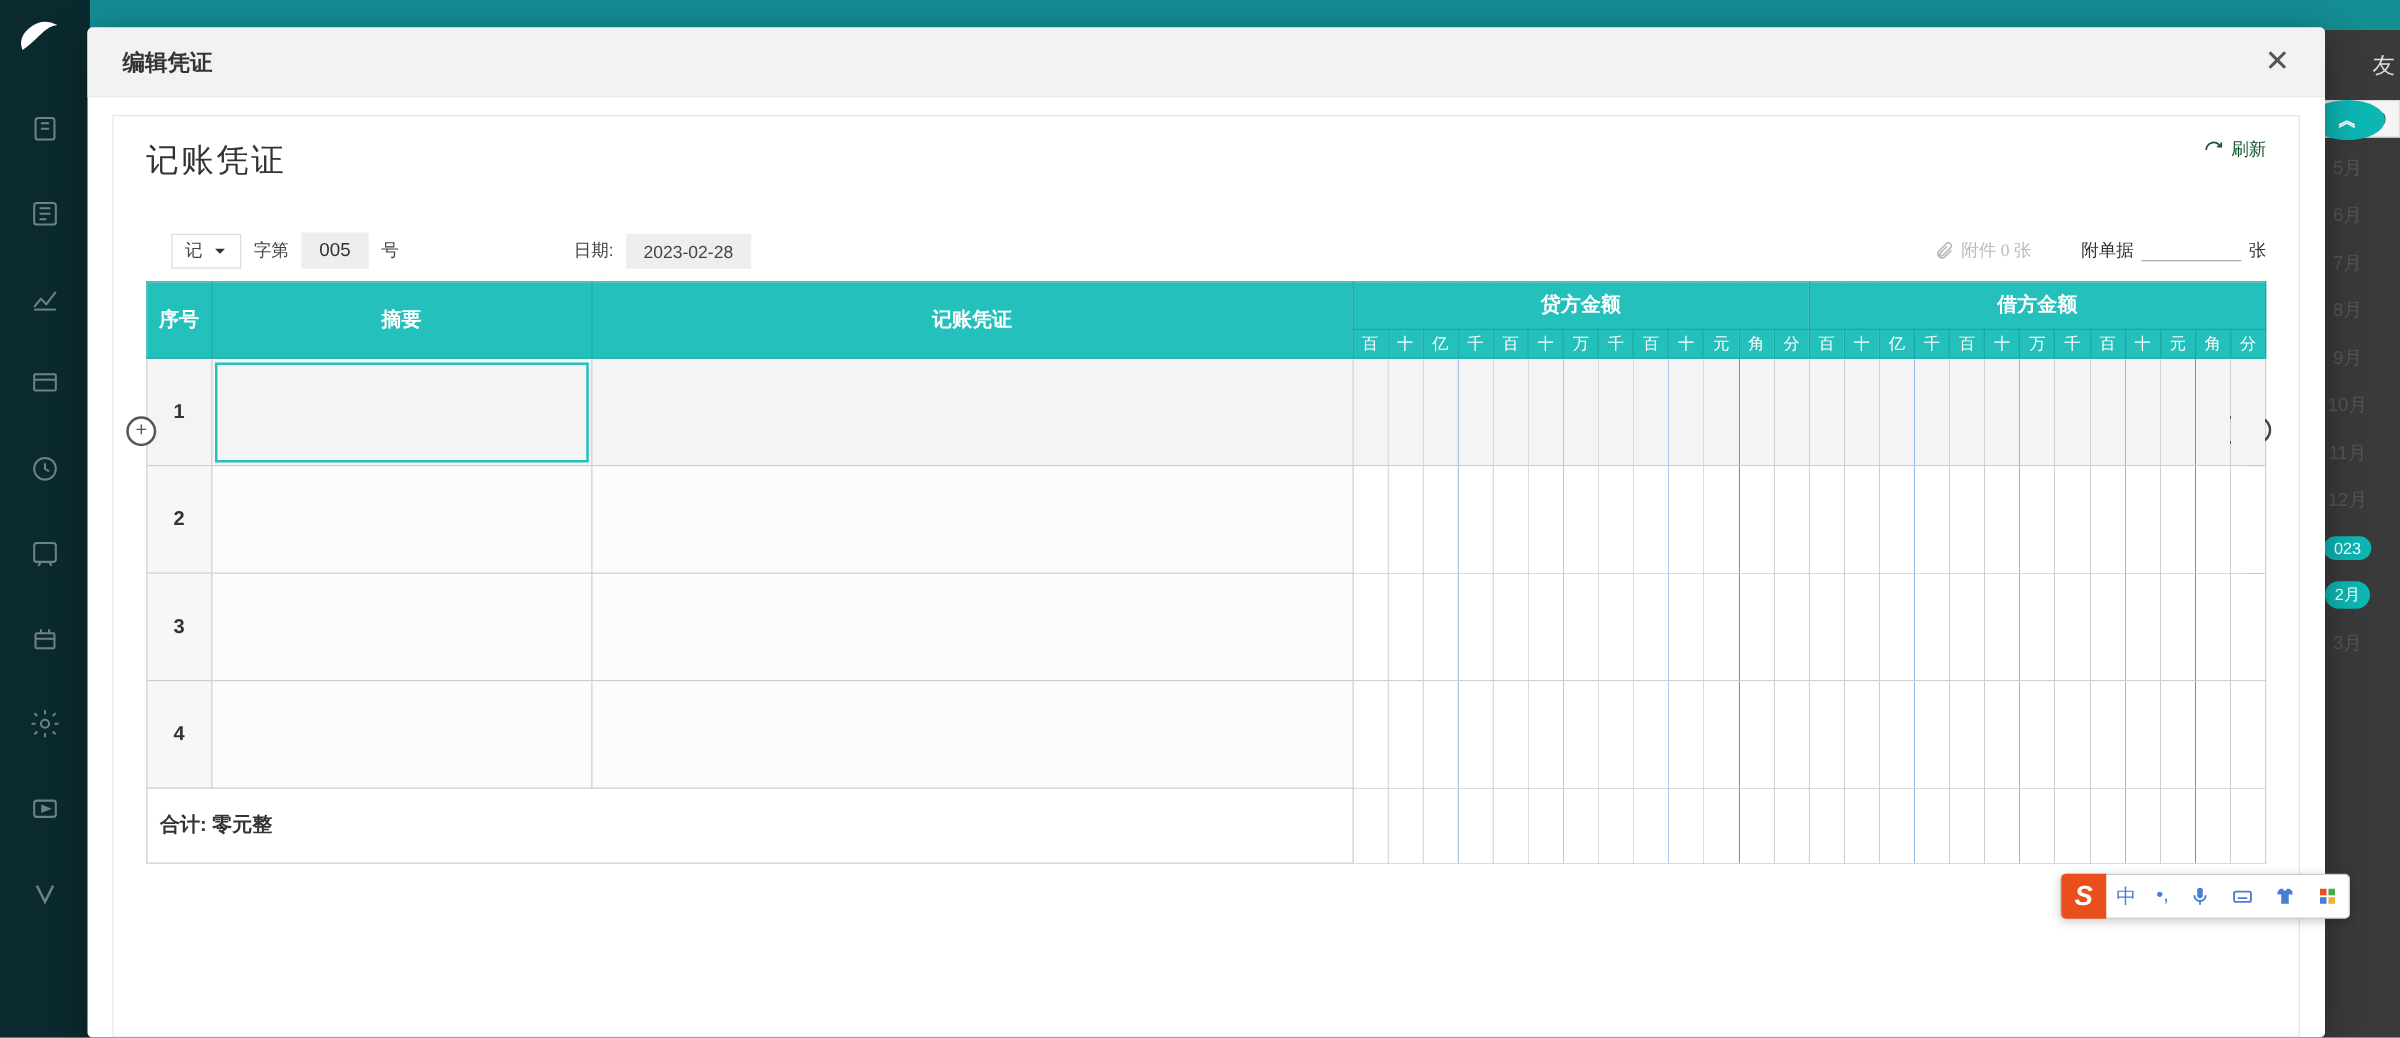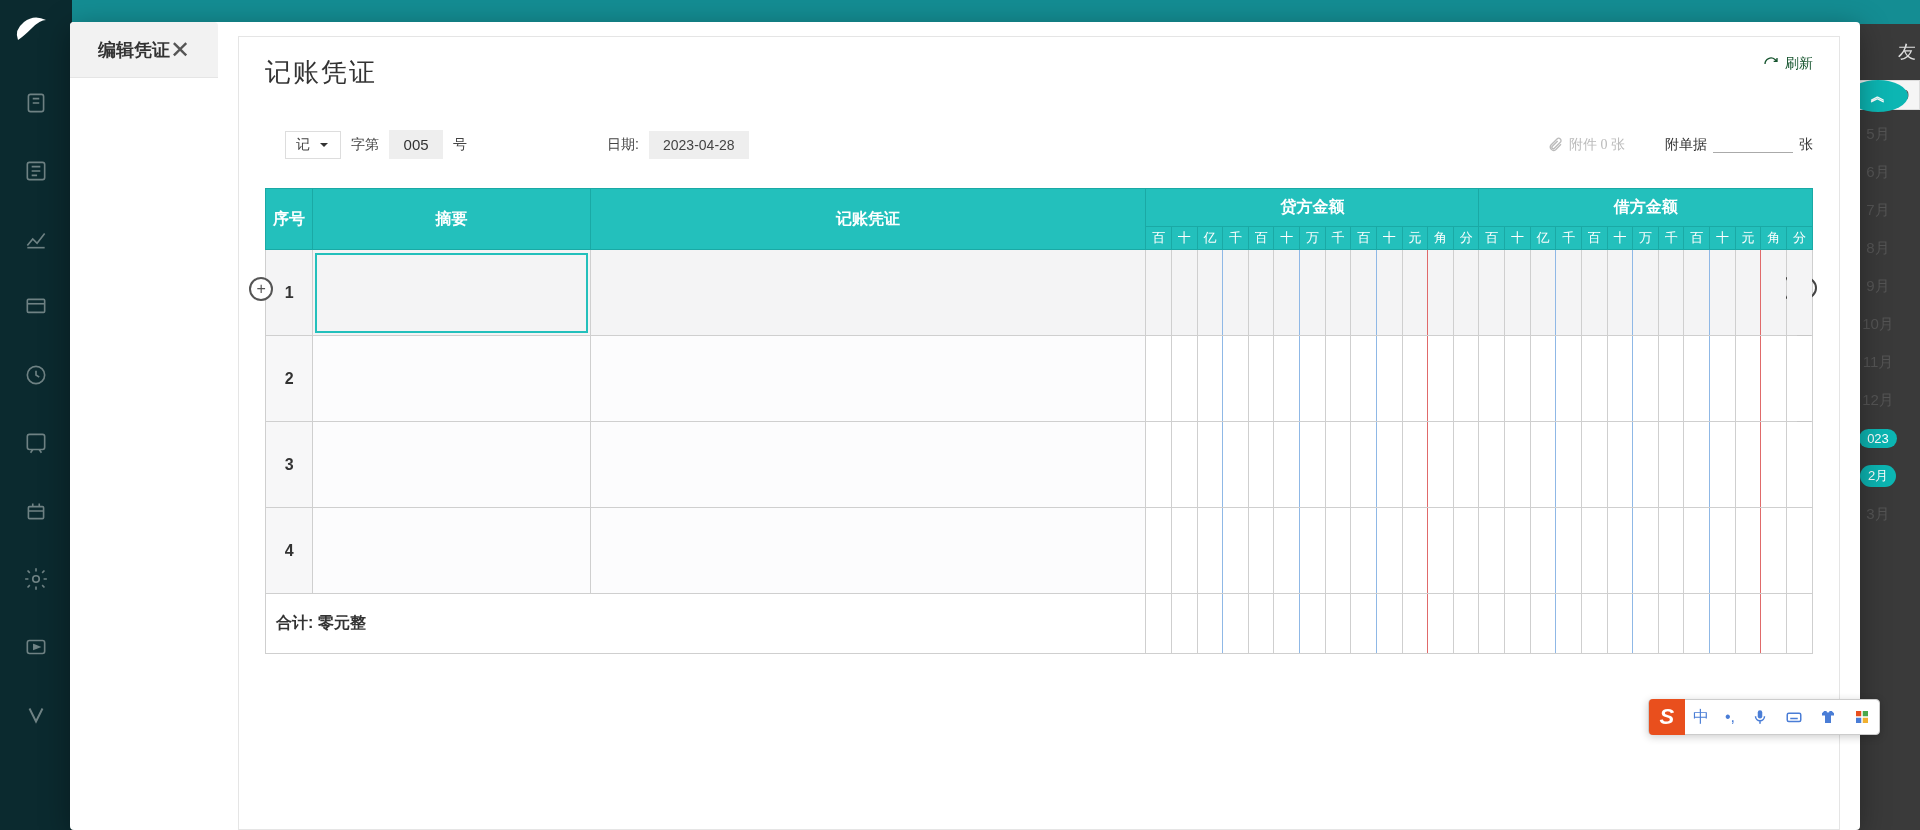--- a/index.html
+++ b/index.html
@@ -13,21 +13,21 @@
   .bg-icons svg{width:26px;height:26px;opacity:.7;}
   .bg-right-tabs{position:absolute;right:12px;top:80px;width:60px;display:flex;flex-direction:column;align-items:center;gap:6px;color:#555;font-size:15px;z-index:2;}
   .bg-right-tabs div{height:32px;display:flex;align-items:center;justify-content:center;width:100%;}
   .pill{background:#0cb6b3;color:#fff;border-radius:14px;padding:2px 8px;font-size:13px;}
   .circle-up{width:26px;height:26px;border-radius:50%;background:#0cb6b3;color:#fff;display:flex;align-items:center;justify-content:center;font-weight:bold;}
   .header-date{position:absolute;right:0;top:80px;background:#f5f5f5;border:1px solid #ddd;padding:6px 10px;color:#555;z-index:1;}
   .header-close-bg{position:absolute;right:30px;top:86px;color:#666;font-size:22px;z-index:1;}
   .bg-text-r{position:absolute;right:0;top:36px;color:#ddd;font-size:18px;padding:4px;}
 
   
-  .modal{position:absolute;left:70px;top:22px;right:60px;bottom:0;background:#fff;box-shadow:0 6px 30px rgba(0,0,0,.35);border-radius:4px;z-index:5;display:flex;flex-direction:row;}
+  .modal{position:absolute;left:70px;top:22px;right:60px;bottom:0;background:#fff;box-shadow:0 6px 30px rgba(0,0,0,.35);border-radius:4px;z-index:5;display:flex;flex-direction:column;}
   .modal-head{height:56px;background:#f2f2f2;display:flex;align-items:center;justify-content:space-between;padding:0 28px;border-bottom:1px solid #e5e5e5;border-radius:4px 4px 0 0;}
   .modal-title{font-size:18px;font-weight:bold;color:#333;}
   .close-x{font-size:24px;color:#555;cursor:pointer;font-weight:300;}
   .modal-body{flex:1;padding:14px 10px 0;overflow:hidden;}
   .sheet{border:1px solid #e5e5e5;margin:0 10px;height:100%;padding:18px 26px;overflow:hidden;position:relative;}
   .sheet-top{display:flex;align-items:flex-start;justify-content:space-between;}
   .sheet-title{font-size:26px;color:#333;letter-spacing:2px;}
   .refresh{color:#14532d;display:flex;align-items:center;gap:6px;cursor:pointer;}
   .info-row{display:flex;align-items:center;gap:10px;margin:40px 0 10px;padding-left:20px;color:#444;}
   .sel{display:flex;align-items:center;border:1px solid #ddd;padding:4px 10px;gap:8px;background:#fff;}
@@ -39,21 +39,21 @@
   .attach svg{width:16px;height:16px;}
   .attach-input-wrap{display:flex;align-items:center;gap:6px;margin-left:30px;color:#333;}
   .attach-input{border:none;border-bottom:1px solid #aaa;width:80px;text-align:center;outline:none;}
 
   
   .tbl-wrap{display:flex;margin-top:10px;position:relative;}
   .add-circle{position:absolute;left:-16px;top:108px;width:24px;height:24px;border:2px solid #555;border-radius:50%;display:flex;align-items:center;justify-content:center;font-size:16px;color:#555;cursor:pointer;background:#fff;}
   .row-tools{position:absolute;right:-4px;top:108px;display:flex;gap:6px;}
   .row-tools span{width:22px;height:22px;border:2px solid #444;border-radius:4px;display:flex;align-items:center;justify-content:center;font-size:13px;cursor:pointer;}
   .row-tools .xr{border-radius:50%;}
-  table{border-collapse:collapse;width:100%;table-layout:fixed;margin-top:19px;}
+  table{border-collapse:collapse;width:100%;table-layout:fixed;}
   th,td{border:1px solid #cfcfcf;}
   thead th{background:#23c0bc;color:#fff;font-weight:bold;font-size:16px;padding:8px 0;border-color:#1aa9a5;}
   thead .sub th{font-size:13px;padding:2px 0;font-weight:normal;}
   col.c-idx{width:44px;} col.c-sum{width:260px;} col.c-acc{width:520px;}
   col.cd{width:24px;}
   tbody td{height:86px;text-align:center;font-size:16px;background:#fcfcfd;}
   tbody tr:nth-child(1) td{background:#f4f4f5;}
   tbody td.idx{font-weight:bold;background:#f7f7f8;}
   td.sum-edit{padding:2px;}
   .sum-box{border:2px solid #23c0bc;height:80px;width:100%;padding:4px;text-align:left;}
@@ -168,21 +168,21 @@
           <span>记</span>
           <svg viewBox="0 0 12 12">
               <path d="M2 4l4 4 4-4z" fill="#333"></path>
             </svg>
         </div>
         <span>字第</span>
         <input class="numbox" value="005" style="">
         <span>号</span>
         <div class="spacer"></div>
         <span>日期:</span>
-        <div class="datebox">2023-04-28</div>
+        <div class="datebox">2023-02-28</div>
         <div style="flex:1"></div>
         <div class="attach">
           <svg viewBox="0 0 24 24" fill="none" stroke="currentColor" stroke-width="2">
               <path d="M21 11l-8 8a5 5 0 01-7-7l9-9a3.5 3.5 0 015 5l-9 9a2 2 0 01-3-3l8-8"></path>
             </svg>
           <span>附件 0 张</span>
         </div>
         <div class="attach-input-wrap">
           <span>附单据</span>
           <input class="attach-input" style="">

